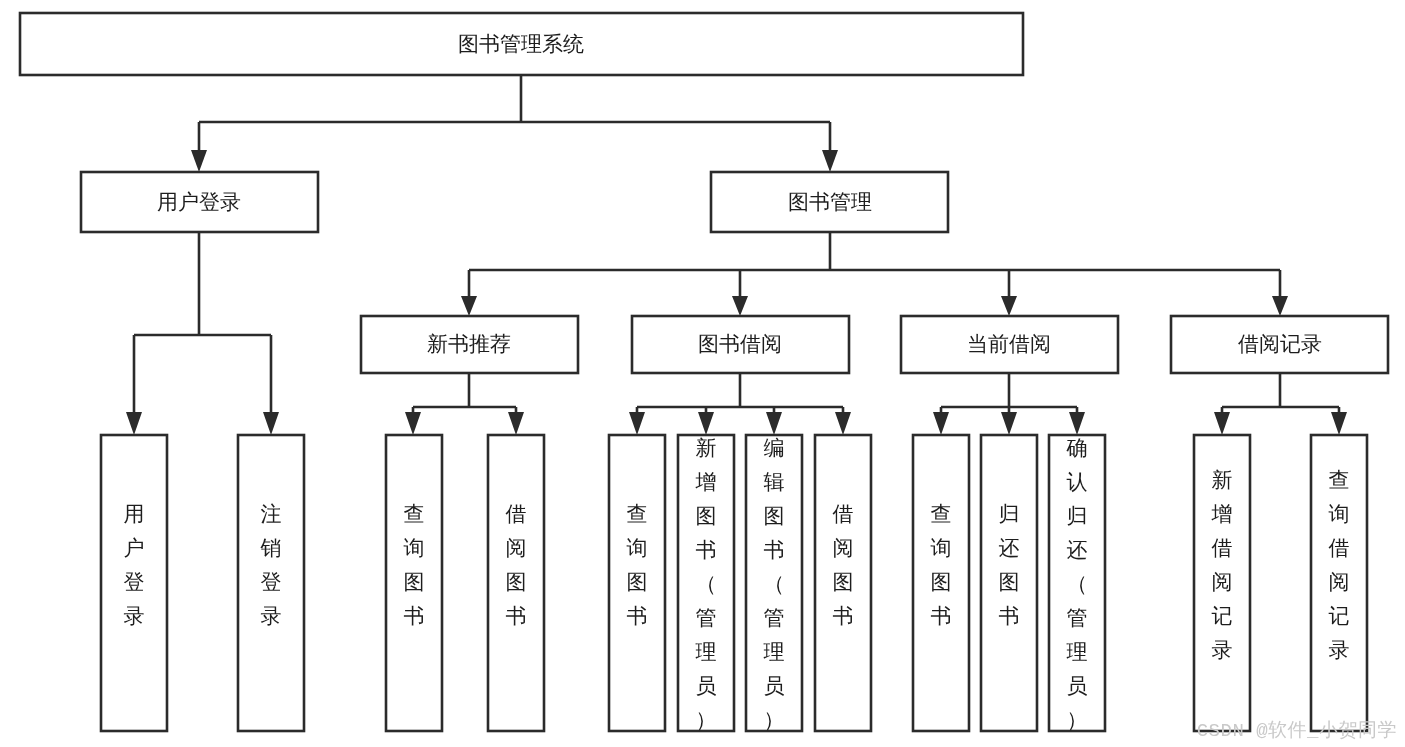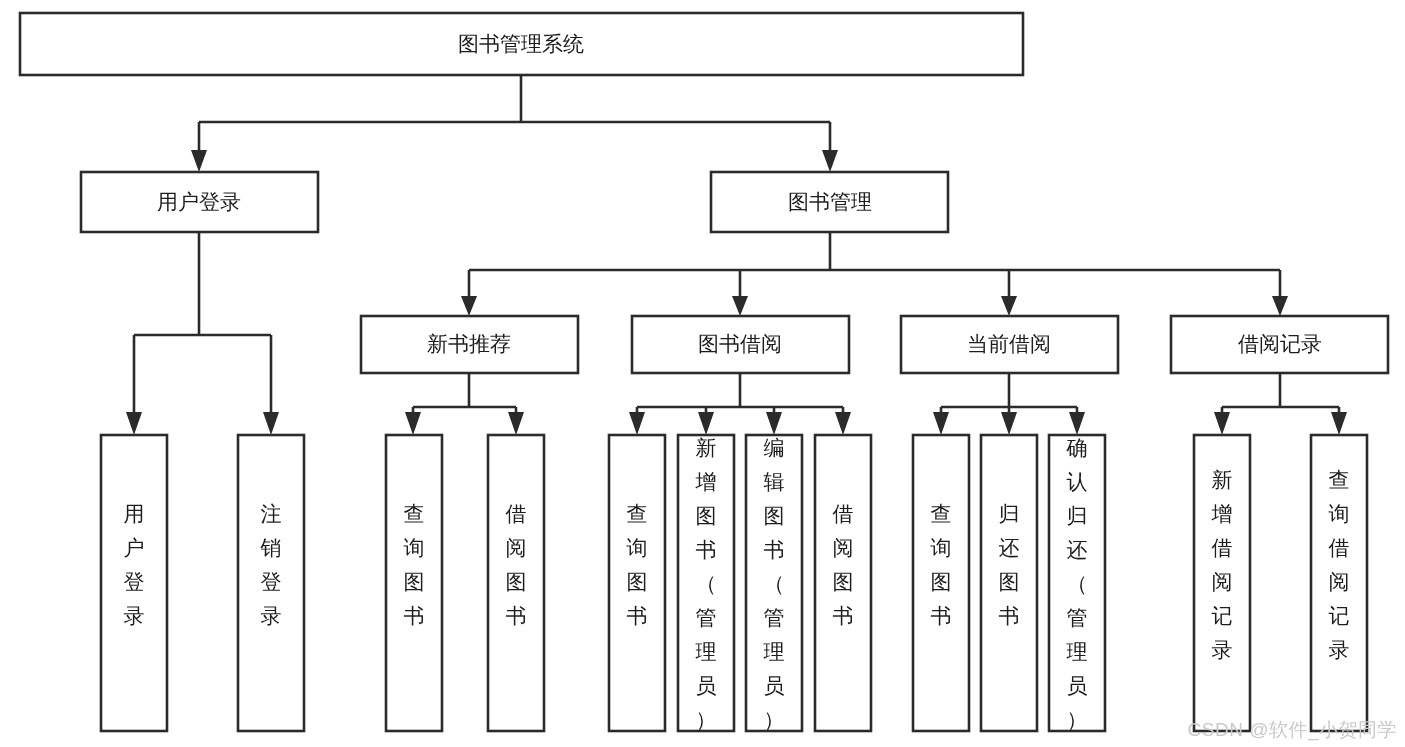--- a/index.html
+++ b/index.html
@@ -50,21 +50,21 @@
   .node-label-vertical {
     fill: #1d1d1d;
     font-family: "DejaVu Sans", "Liberation Sans", sans-serif;
     font-size: 21px;
     text-anchor: middle;
   }
   .watermark-text {
     position: absolute;
     right: 8px;
     bottom: 4px;
-    font-family: Liberation Sans, sans-serif;
+    font-family: Liberation Mono, monospace;
     font-size: 19px;
     color: #c9c9c9;
     letter-spacing: 0.5px;
     white-space: nowrap;
     pointer-events: none;
   }
 </style>
 </head>
 <body>
 

